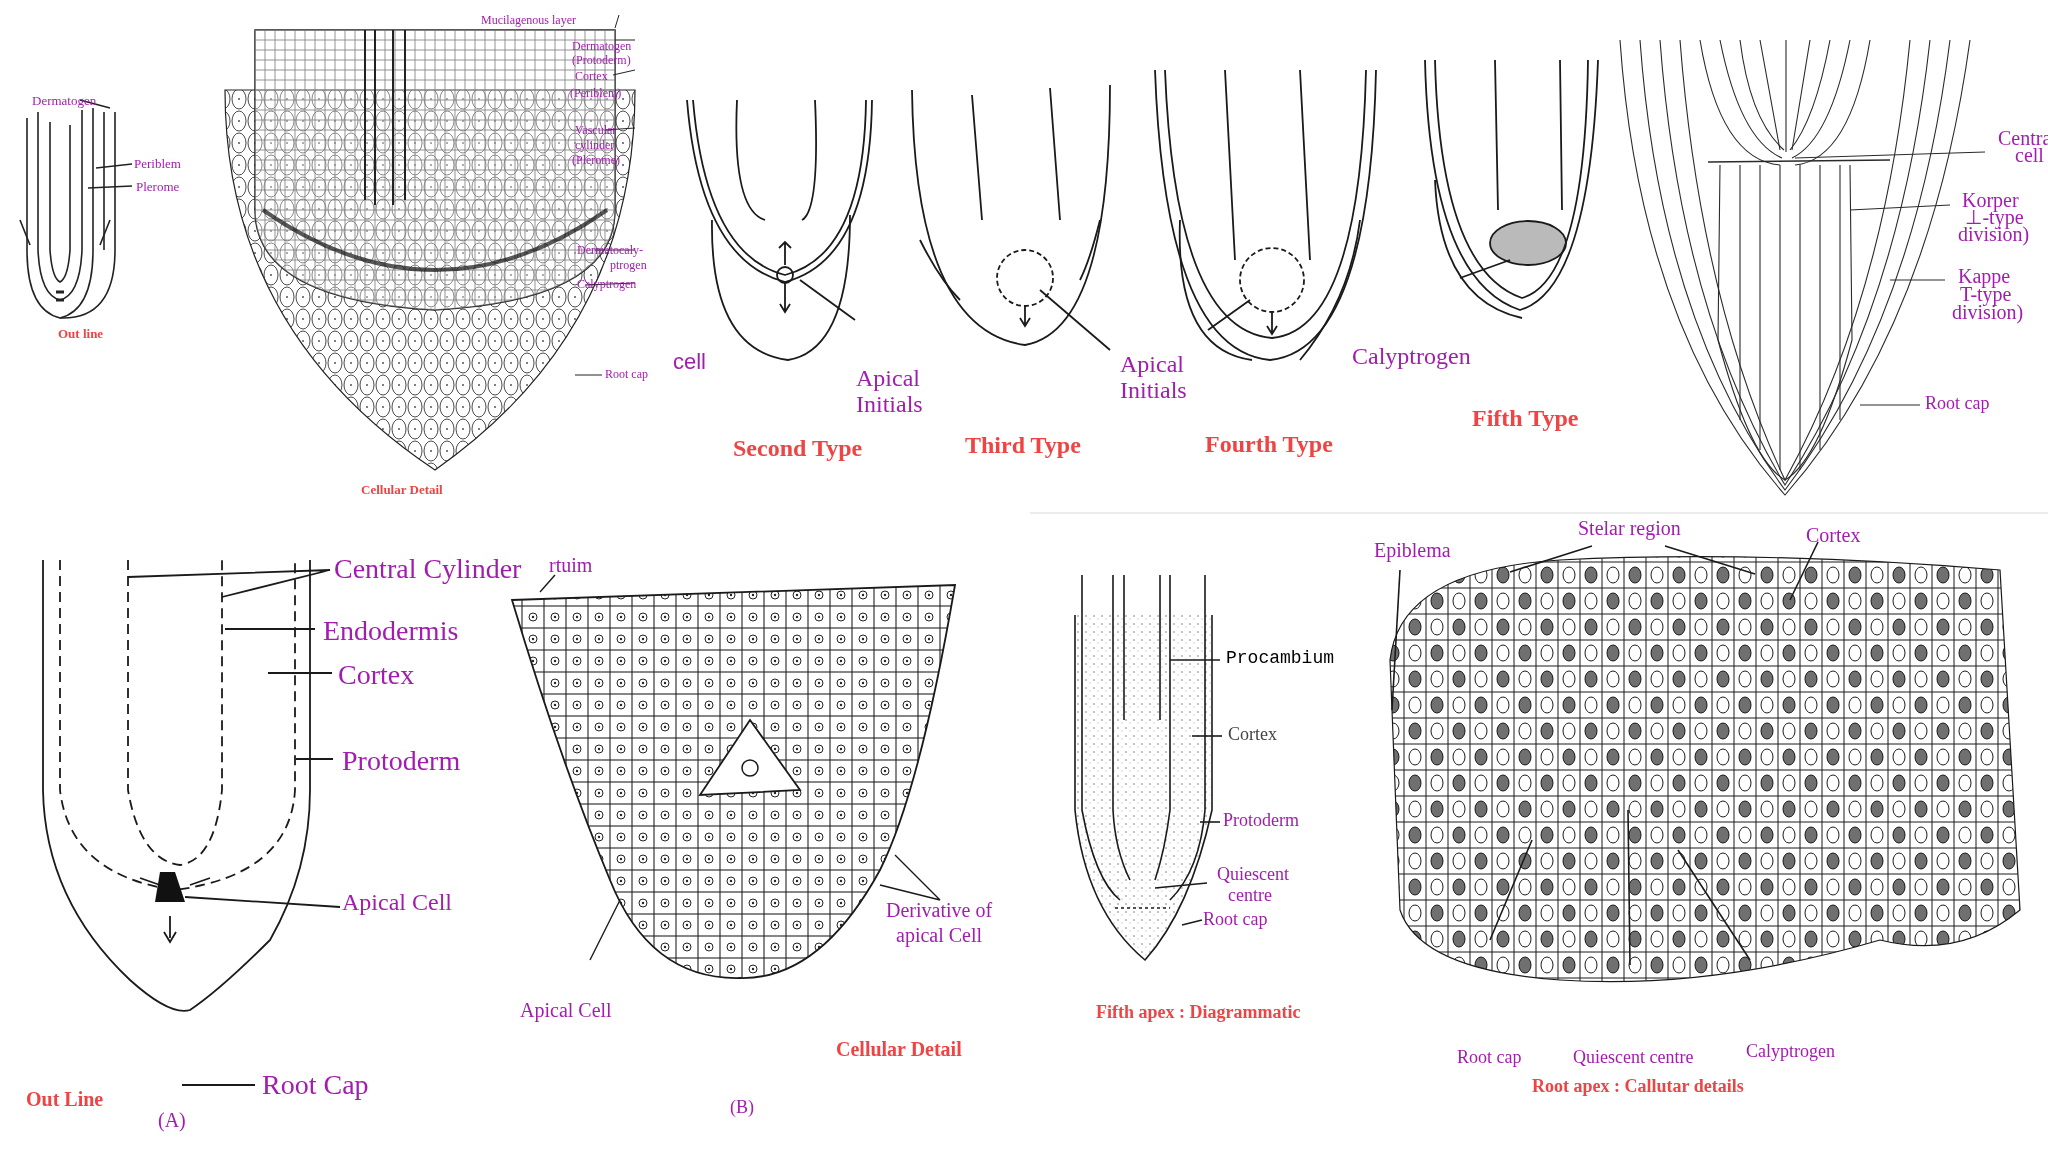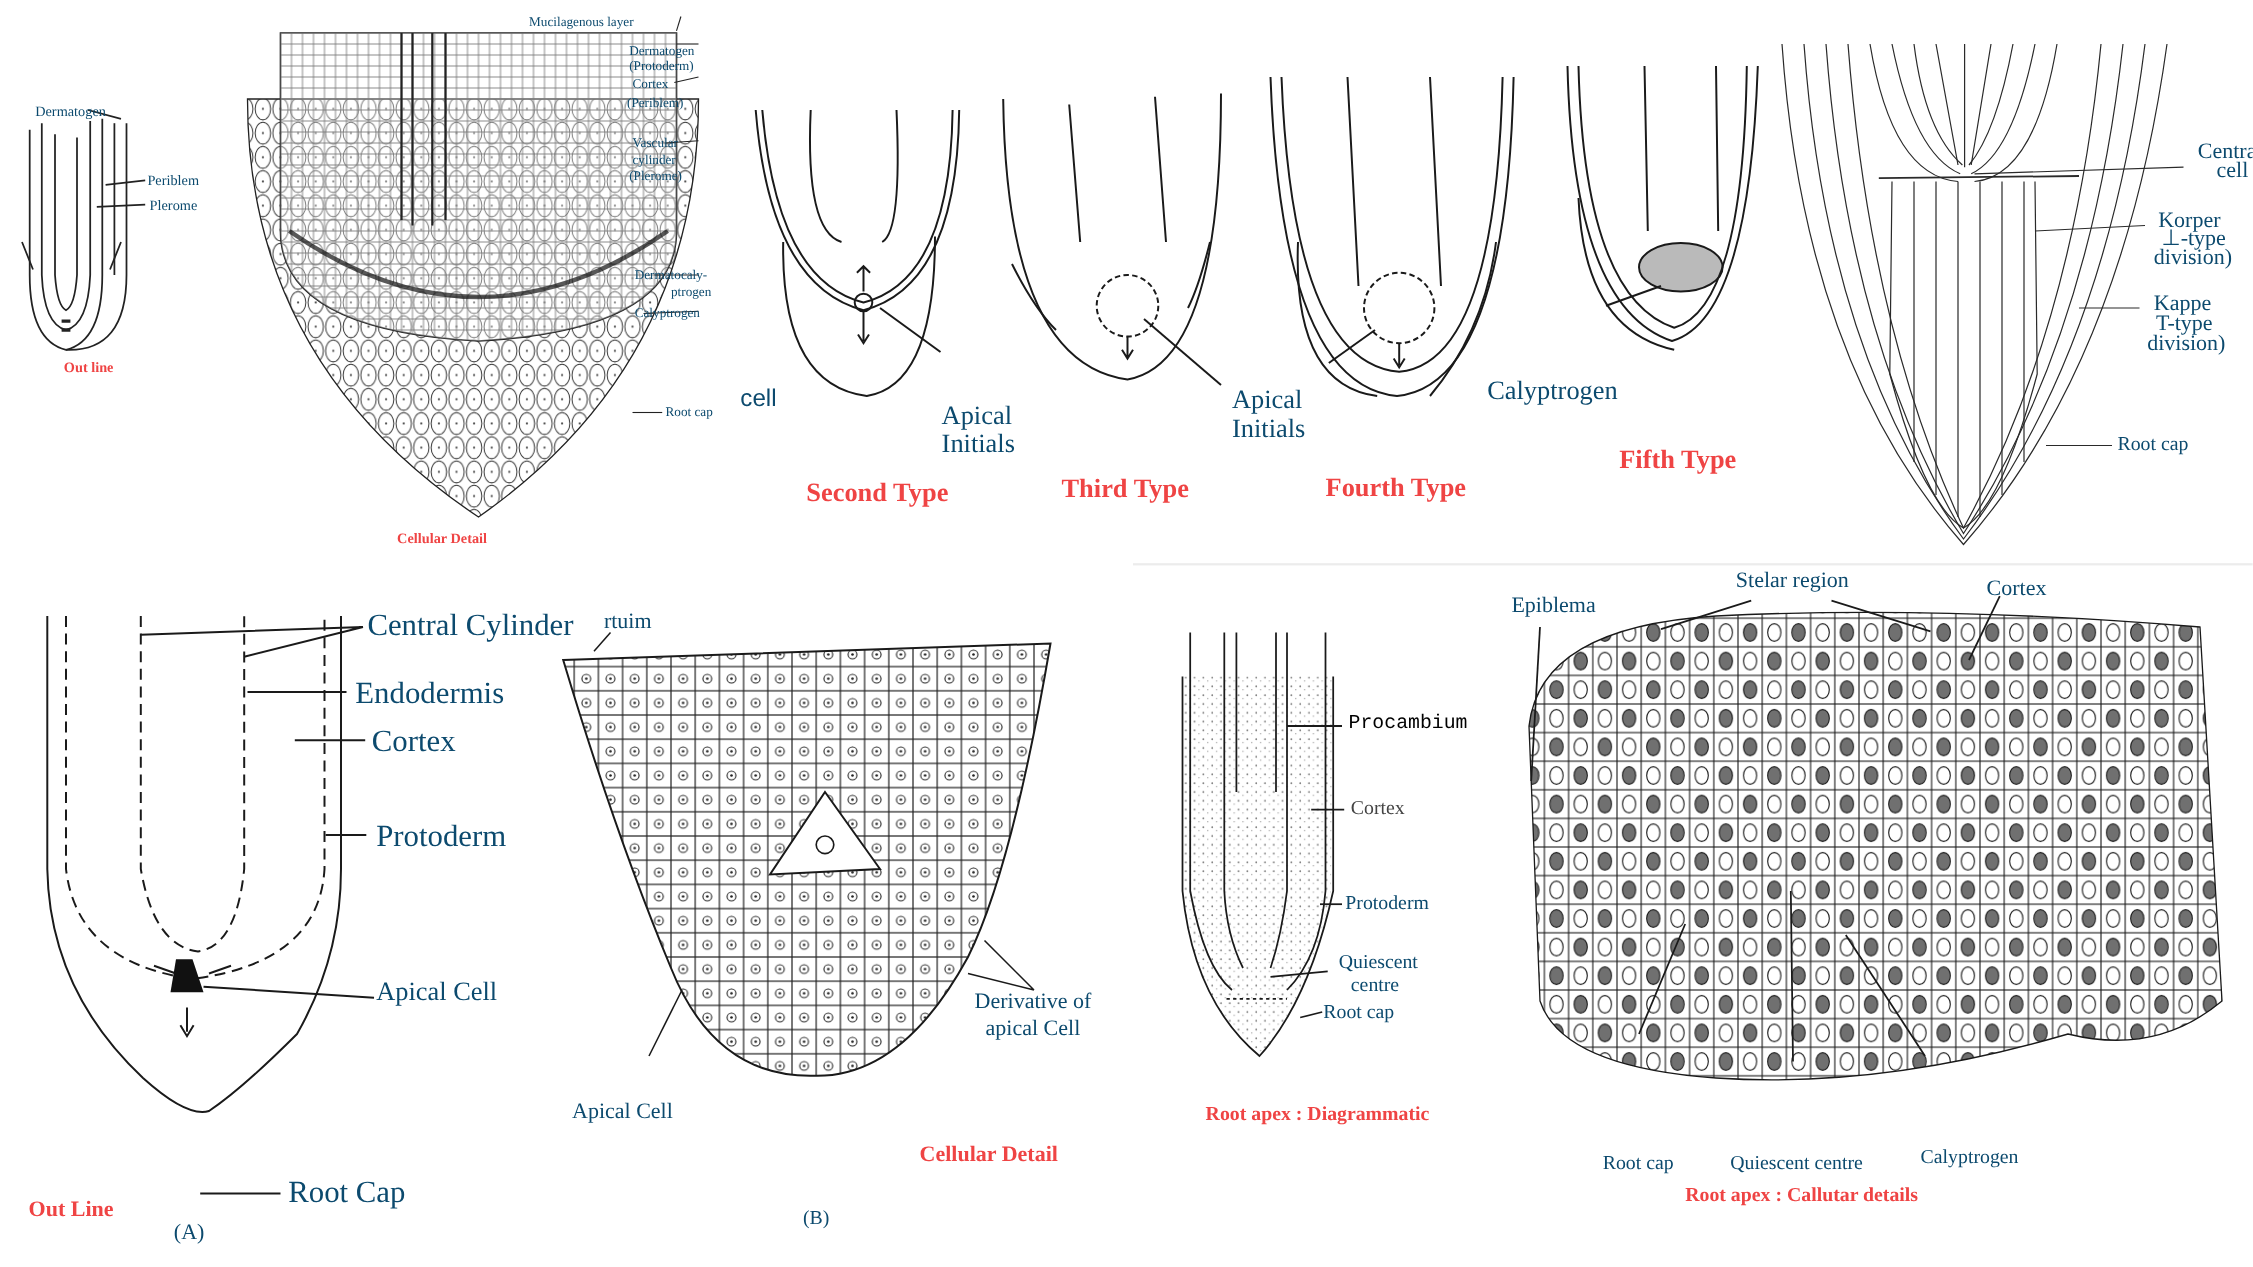--- a/index.html
+++ b/index.html
@@ -1,19 +1,19 @@
 <!DOCTYPE html>
 <html><head>
 <meta charset="utf-8">
 <style>
   html,body{margin:0;padding:0;background:#ffffff;}
   body{width:2048px;height:1152px;position:relative;overflow:hidden;font-family:"Liberation Serif","DejaVu Serif",serif;color:#1a1a1a;}
   .panel{position:absolute;}
   svg{position:absolute;left:0;top:0;overflow:visible;}
-  .lbl{position:absolute;white-space:nowrap;font-family:"Liberation Serif",serif;color:#0c4a6e;line-height:1.05;}
+  .lbl{position:absolute;white-space:nowrap;font-family:"Liberation Serif",serif;color:#a21caf;line-height:1.05;}
   .cap{position:absolute;white-space:nowrap;font-family:"Liberation Serif",serif;font-weight:bold;color:#ef4444;}
   .s12{font-size:12px;}
   .s13{font-size:13px;}
   .s16{font-size:20px;}
   .s18{font-size:18px;}
   .s20{font-size:20px;}
   .s22{font-size:28px;}
   .s24{font-size:24px;}
   .c{text-align:center;}
   .divider{position:absolute;left:1030px;top:512px;width:1018px;height:2px;background:#ececec;}
@@ -235,21 +235,21 @@
       <path d="M95,338 L147,333"></path>
       <path d="M122,375 L142,370"></path>
     </g>
   </svg>
   <div class="lbl s18" style="left:166px;top:99px;color:#000000;font-family:Liberation Mono, monospace;">Procambium</div>
   <div class="lbl s18" style="left:168px;top:175px;color:#444;">Cortex</div>
   <div class="lbl s18" style="left:163px;top:261px;">Protoderm</div>
   <div class="lbl s18" style="left:157px;top:315px;">Quiescent</div>
   <div class="lbl s18" style="left:168px;top:336px;">centre</div>
   <div class="lbl s18" style="left:143px;top:360px;">Root cap</div>
-  <div class="cap s18" style="left:36px;top:452px;">Root apex : Diagrammatic</div>
+  <div class="cap s18" style="left:36px;top:452px;">Fifth apex : Diagrammatic</div>
 </div>
 
 <div class="panel" style="left:1360px;top:510px;width:688px;height:620px;">
   <svg width="688" height="620">
     <defs>
       <pattern id="cellsC" width="22" height="26" patternUnits="userSpaceOnUse">
         <rect width="22" height="26" fill="none" stroke="#1a1a1a" stroke-width="1"></rect>
         <ellipse cx="11" cy="13" rx="6" ry="8" fill="none" stroke="#1a1a1a" stroke-width="1"></ellipse>
       </pattern>
       <pattern id="cellsD" width="44" height="52" patternUnits="userSpaceOnUse">

